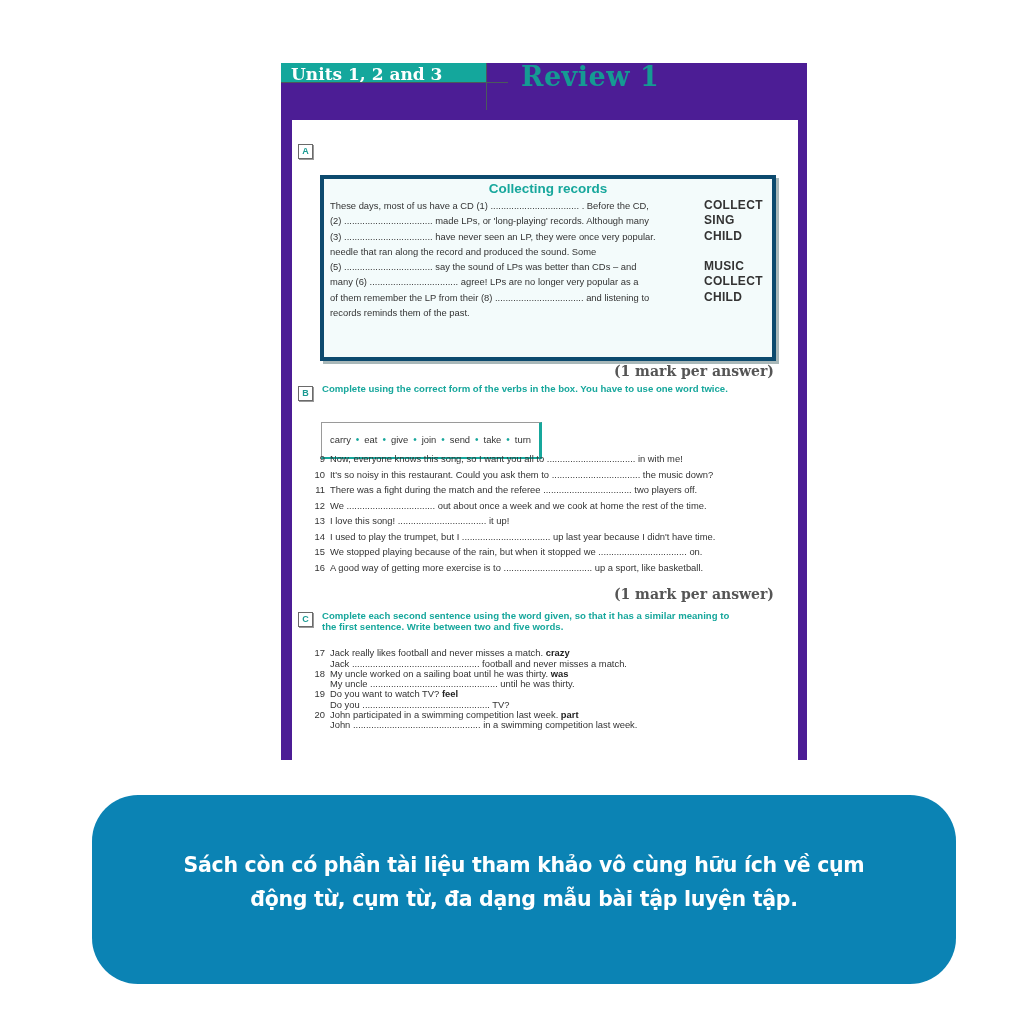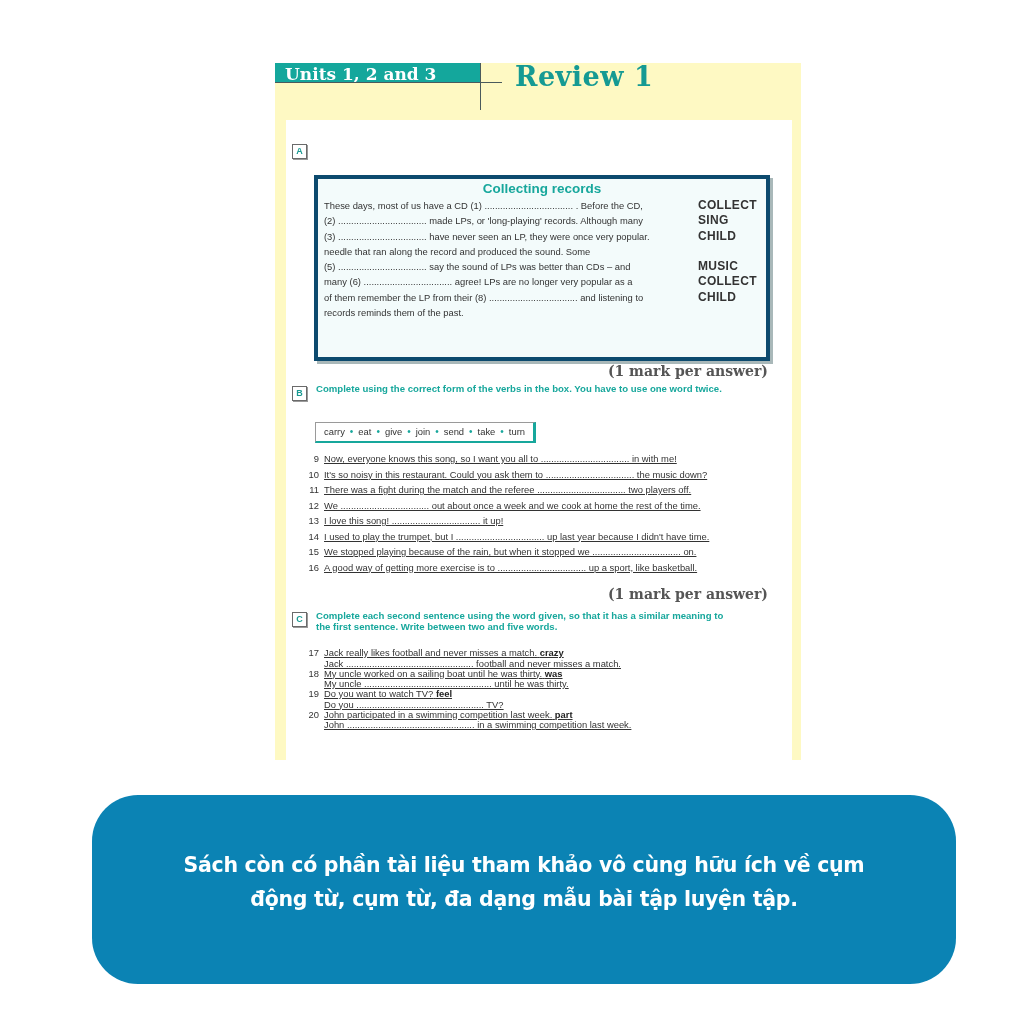--- a/index.html
+++ b/index.html
@@ -1,22 +1,22 @@
 <!DOCTYPE html>
 <html><head>
 <meta charset="utf-8">
 <style>
   html, body { margin: 0; padding: 0; }
   body {
     width: 1024px; height: 1024px; background: #ffffff; position: relative; overflow: hidden;
     font-family: "Liberation Sans", sans-serif;
   }
   .page {
-    position: absolute; left: 275px; top: 63px; width: 526px; height: 697px;
-    background: #fef9c3; overflow: hidden;
+    position: absolute; left: 281px; top: 63px; width: 526px; height: 697px;
+    background: #4c1d95; overflow: hidden;
   }
   .header-bar {
     position: absolute; left: 0; top: 0; width: 205px; height: 19px; background: #14a79c;
     color: #fff; font-family: "DejaVu Serif", serif; font-weight: bold; font-size: 17px;
     line-height: 22px; padding-left: 10px; box-sizing: border-box; white-space: nowrap;
   }
   .header-hline { position: absolute; left: 0; top: 19px; width: 227px; height: 1px; background: #4a5a5c; }
   .header-vline { position: absolute; left: 205px; top: 0; width: 1px; height: 47px; background: #4a5a5c; }
   .review-title {
     position: absolute; left: 240px; top: -2px; color: #159a93; font-family: "DejaVu Serif", serif;
@@ -41,27 +41,27 @@
   }
   .rline {
     position: relative; height: 15.3px; font-size: 9.4px; color: #333; line-height: 15.3px; white-space: nowrap;
     padding-left: 6px;
   }
   .rline .kw { position: absolute; left: 380px; top: 0; font-weight: bold; font-size: 12px; color: #333; letter-spacing: 0.3px; }
   .mark {
     position: absolute; right: 24px; font-family: "DejaVu Serif", serif; font-size: 14px; color: #555; font-weight: bold;
   }
   .verbbox {
-    position: absolute; left: 29px; top: 302px; height: 18px; padding: 0 8px; background: #fff;
+    position: absolute; left: 29px; top: 302px; height: 18px; padding: 8px 8px; background: #fff;
     border: 1px solid #9a9a9a; border-right: 3px solid #17a79c; border-bottom: 2px solid #17a79c;
     font-size: 9.4px; color: #333; line-height: 18px; white-space: nowrap;
   }
   .verbbox .dot { color: #17a79c; margin: 0 5px; font-size: 10px; }
   .qline {
-    position: absolute; left: 16px; font-size: 9.4px; color: #333; white-space: nowrap; line-height: 12px; text-decoration: underline;
+    position: absolute; left: 16px; font-size: 9.4px; color: #333; white-space: nowrap; line-height: 12px;
   }
   .qline .num { display: inline-block; width: 17px; text-align: right; margin-right: 5px; }
   .qline .sub { padding-left: 22px; display: block; }
   .qline b { color: #222; }
   .banner {
     position: absolute; left: 92px; top: 795px; width: 864px; height: 189px; background: #0b83b4;
     border-radius: 46px; display: flex; align-items: center; justify-content: center;
   }
   .banner-text {
     color: #ffffff; font-family: "DejaVu Sans", sans-serif; font-weight: bold; font-size: 20.5px;

